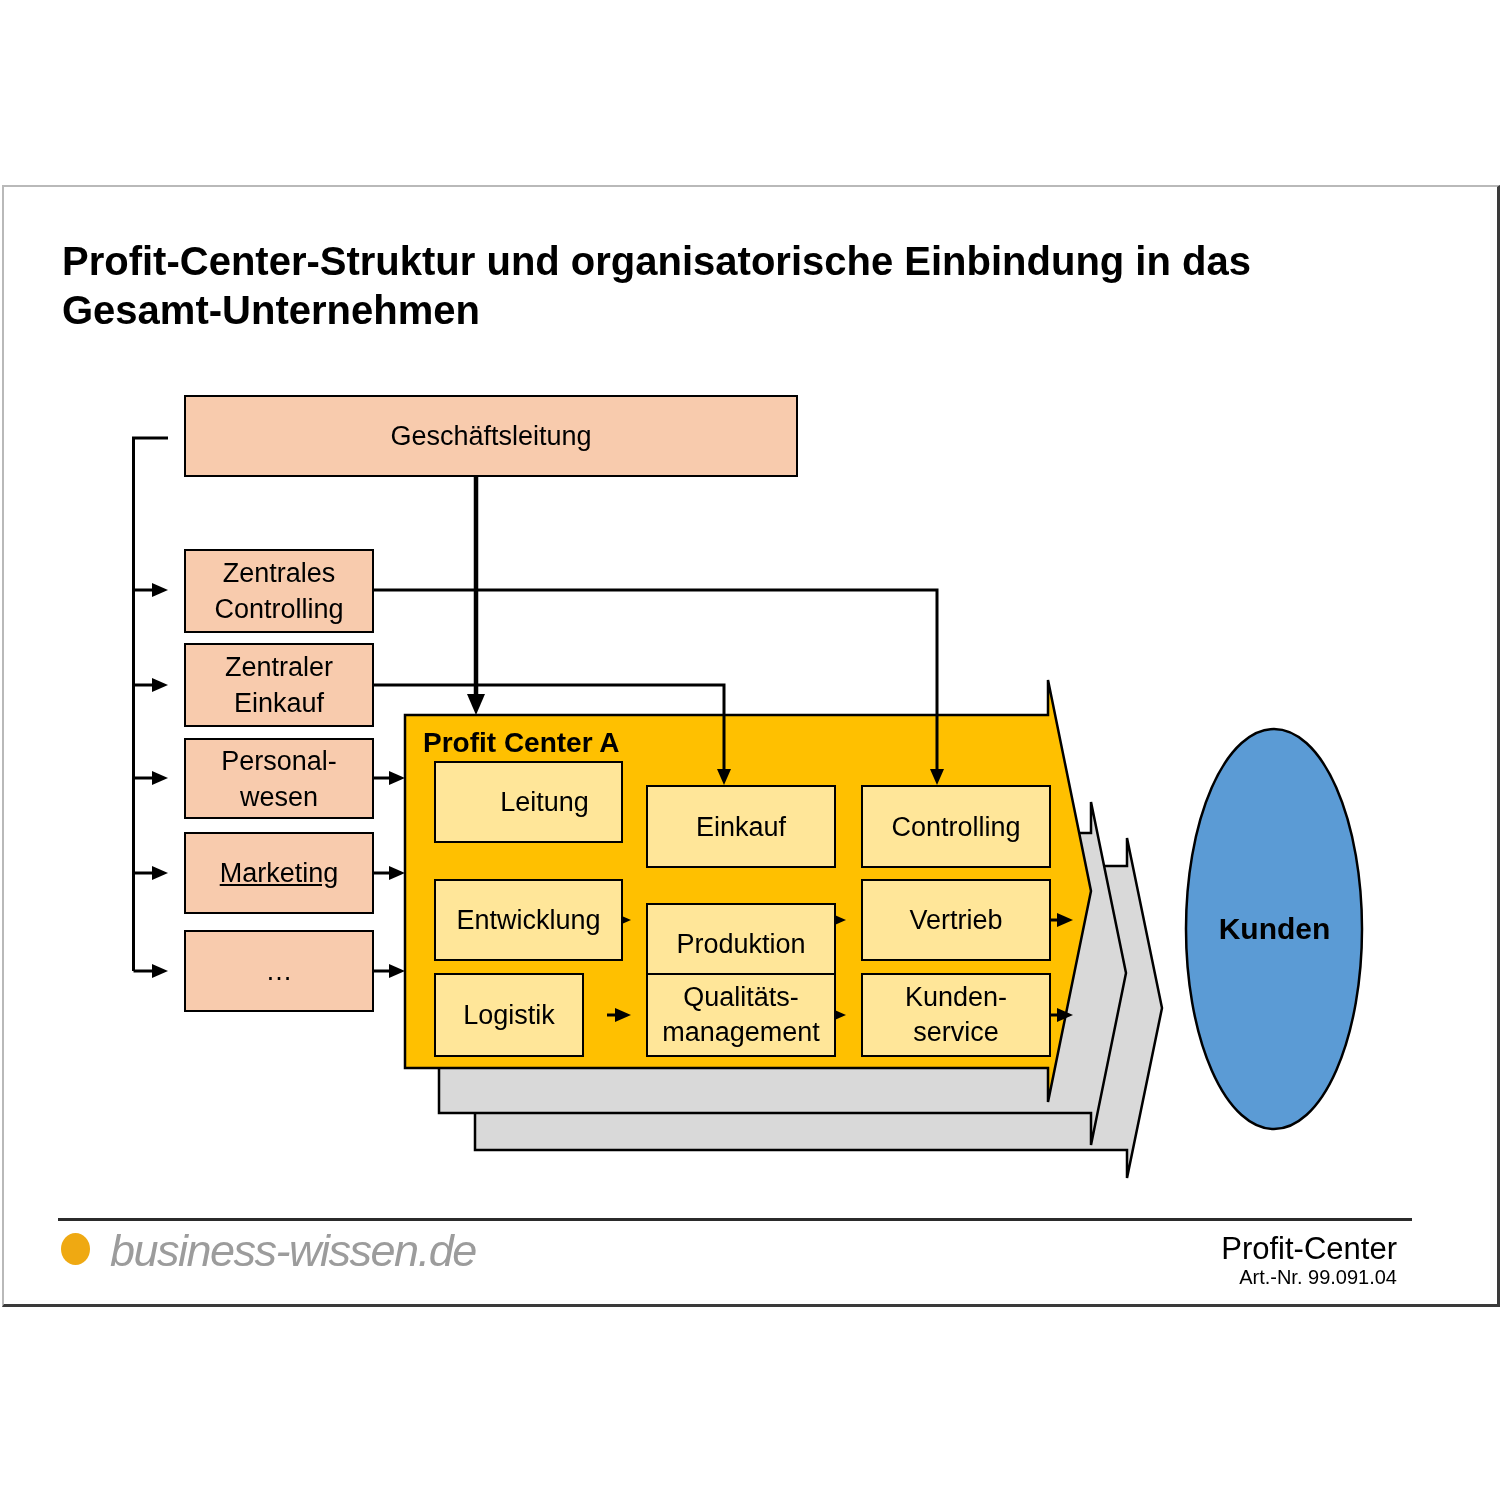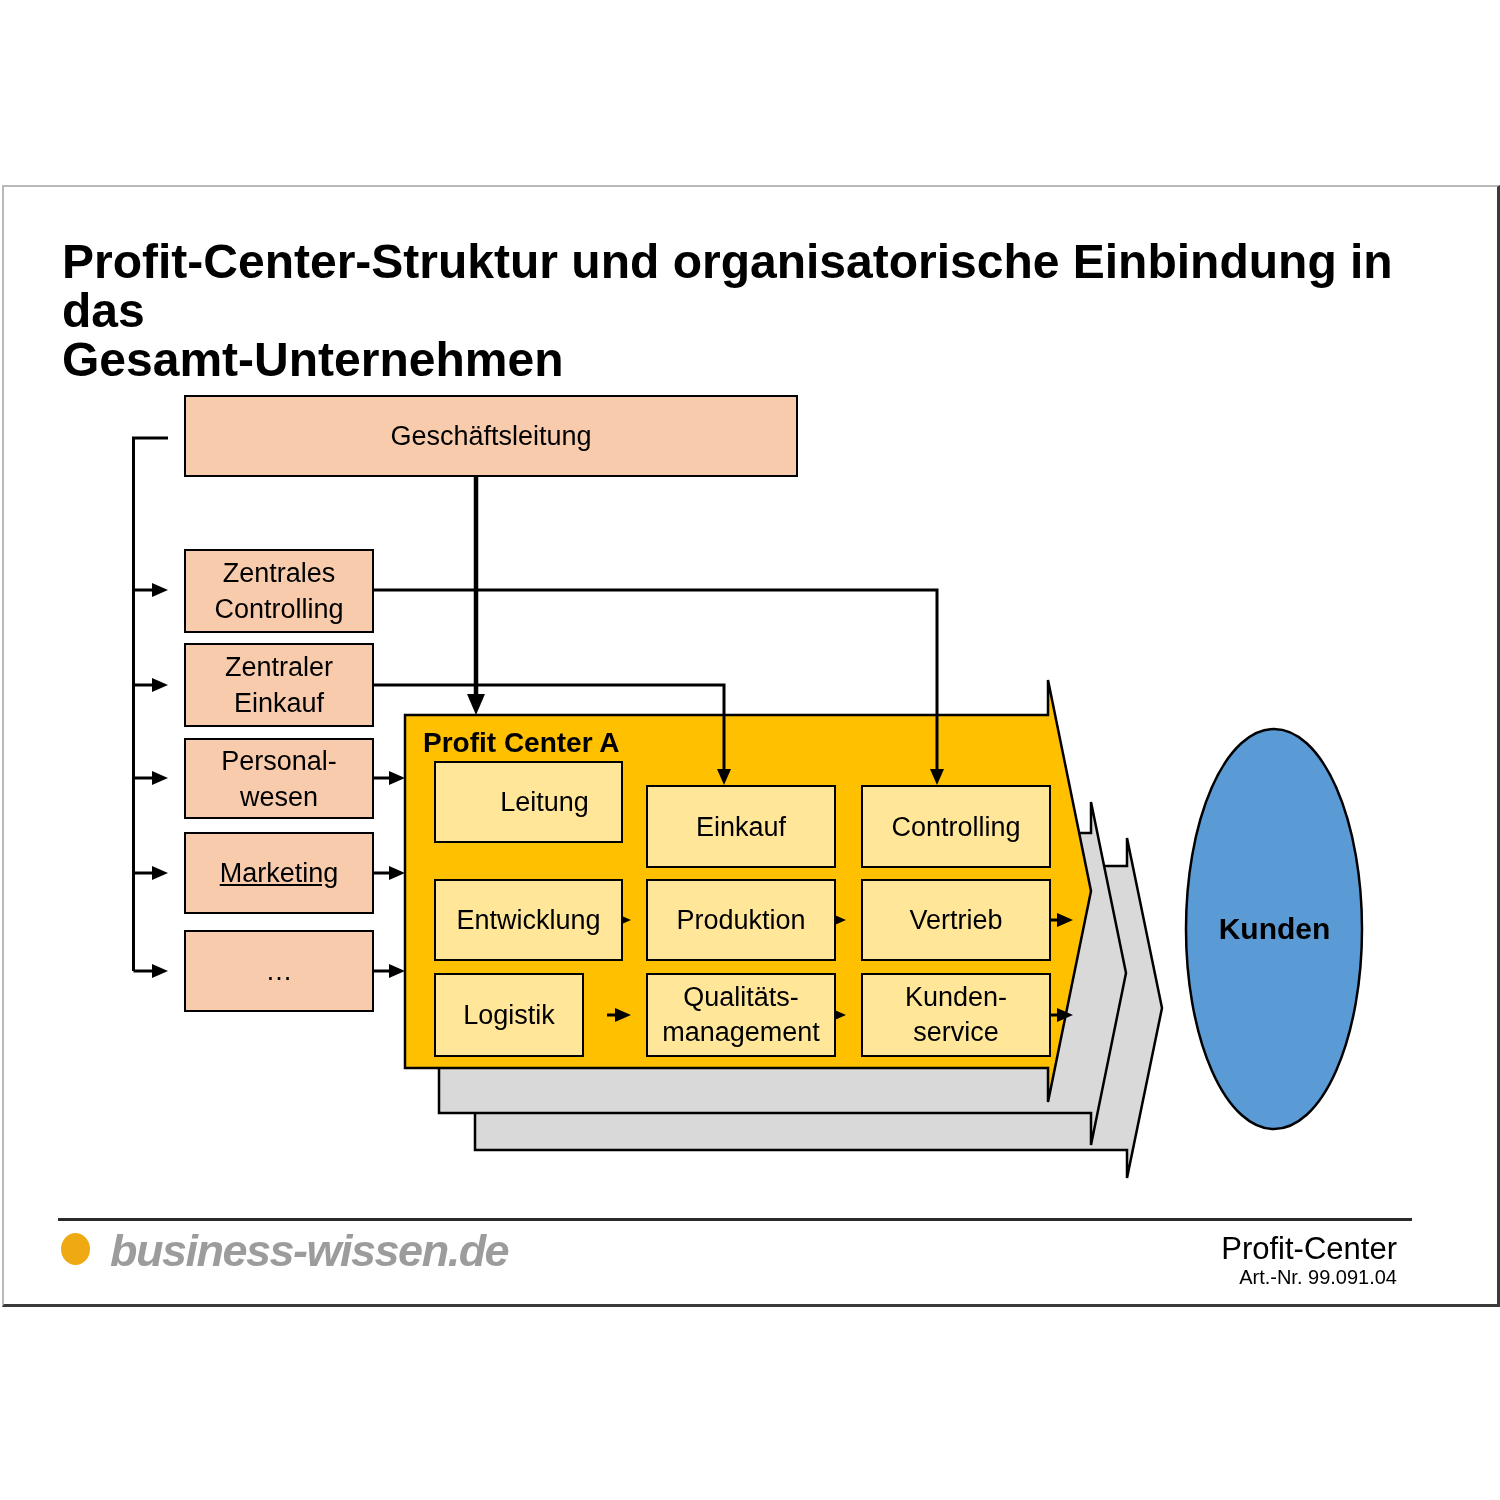--- a/index.html
+++ b/index.html
@@ -3,35 +3,35 @@
 <meta charset="utf-8">
 <style>
   html,body{margin:0;padding:0;background:#ffffff;}
   body{width:1500px;height:1500px;position:relative;overflow:hidden;
        font-family:"Liberation Sans", sans-serif;color:#000;}
   .abs{position:absolute;}
   .page-border{left:2px;top:185px;width:1493px;height:1117px;
        border-top:2px solid #b9b9b9;border-left:2px solid #b9b9b9;
        border-right:3px solid #3a3a3a;border-bottom:3px solid #3a3a3a;
        background:transparent;}
-  .title{left:62px;top:237px;width:1400px;font-size:48px;font-weight:bold;
+  .title{left:62px;top:237px;width:1400px;font-size:40px;font-weight:bold;
        line-height:49px;white-space:pre-line;letter-spacing:0px;}
   svg.diagram{left:0;top:0;}
   .box{position:absolute;border:2px solid #000;display:flex;align-items:center;
        justify-content:center;text-align:center;font-size:27px;line-height:36px;
        white-space:pre-line;box-sizing:border-box;margin-left:16px;}
   .salmon{background:#F8CBAD;}
   .yellow{background:#FFE699;}
   .pc-label{left:423px;top:727px;width:300px;font-size:28px;font-weight:bold;}
   .kunden{left:1186px;top:729px;width:177px;height:400px;display:flex;
        align-items:center;justify-content:center;font-size:30px;font-weight:bold;}
   .footer-line{left:58px;top:1218px;width:1354px;height:3px;background:#2b2b2b;}
   .logo-dot{left:61px;top:1233px;width:29px;height:32px;border-radius:50%;
        background:#EFA912;}
-  .logo-text{left:110px;top:1225px;font-size:45px;font-weight:bold;
+  .logo-text{left:110px;top:1225px;font-size:45px;font-weight:normal;
        font-style:italic;color:#9c9c9c;letter-spacing:-1.5px;}
   .doc-title{right:103px;top:1232px;font-size:31px;line-height:34px;text-align:left;}
   .art-no{right:103px;top:1266px;font-size:20px;line-height:23px;text-align:right;}
 </style>
 </head>
 <body>
 
 <div class="abs page-border"></div>
 
 <div class="abs title">Profit-Center-Struktur und organisatorische Einbindung in das
@@ -120,21 +120,21 @@
 </div>
 <div class="box yellow" style="left:630px;top:785px;width:190px;height:83px;">
   <span>Einkauf</span>
 </div>
 <div class="box yellow" style="left:845px;top:785px;width:190px;height:83px;">
   <span>Controlling</span>
 </div>
 <div class="box yellow" style="left:418px;top:879px;width:189px;height:82px;">
   <span>Entwicklung</span>
 </div>
-<div class="box yellow" style="left:630px;top:879px;width:190px;height:82px;">
+<div class="box yellow" style="left:630px;top:903px;width:190px;height:82px;">
   <span>Produktion</span>
 </div>
 <div class="box yellow" style="left:845px;top:879px;width:190px;height:82px;">
   <span>Vertrieb</span>
 </div>
 <div class="box yellow" style="left:418px;top:973px;width:150px;height:84px;">
   <span>Logistik</span>
 </div>
 <div class="box yellow" style="left:630px;top:973px;width:190px;height:84px;line-height:35px;">
   <span>Qualitäts-

